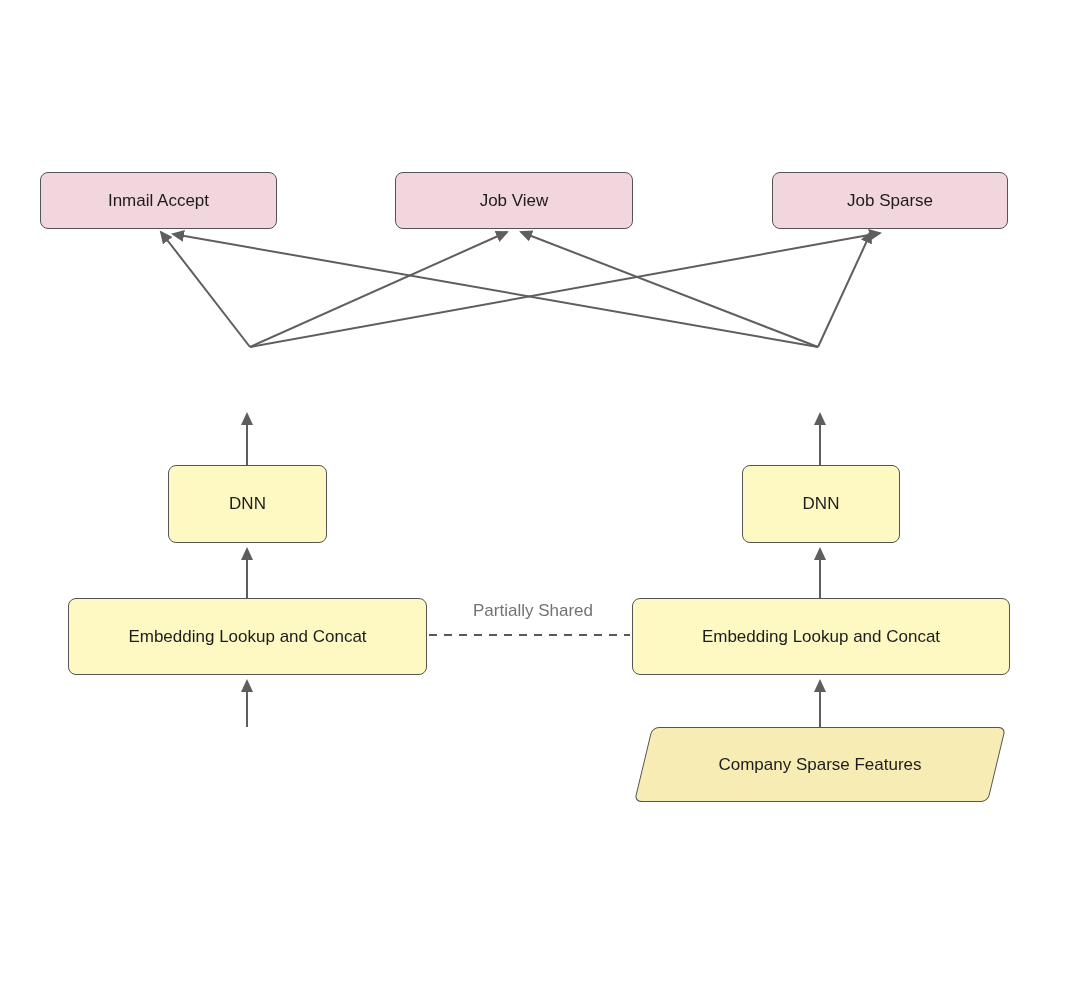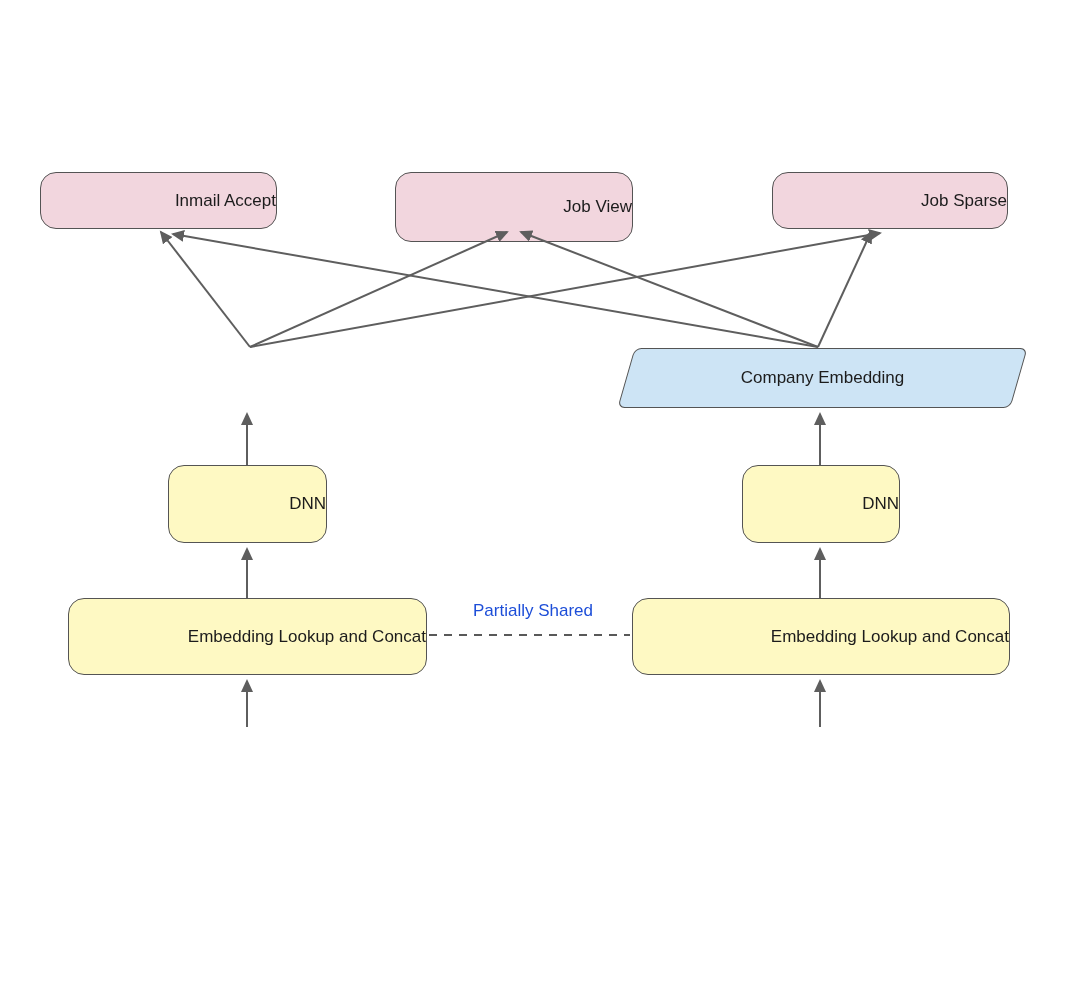--- a/index.html
+++ b/index.html
@@ -25,38 +25,37 @@
     text-align: center;
     box-sizing: border-box;
   }
   .node .label {
     position: relative;
     z-index: 2;
     white-space: nowrap;
   }
   .rect {
     border: 1.6px solid #545454;
-    border-radius: 16px;
-    justify-content: flex-end;
+    border-radius: 8px;
   }
   .pink  { background: #f2d6de; }
   .green { background: #fef9c3; }
   .para .para-bg {
     position: absolute;
     top: 0; bottom: 0;
     border: 1.6px solid #545454;
     border-radius: 7px;
     z-index: 1;
   }
   .blue-bg   { background: #cde4f5; }
   .yellow-bg { background: #f7ecb4; }
   .edge-label {
     position: absolute;
     font-size: 17px;
-    color: #1d4ed8;
+    color: #737373;
     text-align: center;
     white-space: nowrap;
     z-index: 3;
   }
   svg.wires {
     position: absolute;
     left: 0; top: 0;
     width: 1074px;
     height: 982px;
     pointer-events: none;
@@ -64,46 +63,46 @@
   }
 </style>
 </head>
 <body>
 
 <div class="canvas">
 
   <div class="node rect pink" style="left:40px; top:172px; width:237px; height:57px;">
     <span class="label">Inmail Accept</span>
   </div>
-  <div class="node rect pink" style="left:395px; top:172px; width:238px; height:70px;">
+  <div class="node rect pink" style="left:395px; top:172px; width:238px; height:57px;">
     <span class="label">Job View</span>
   </div>
   <div class="node rect pink" style="left:772px; top:172px; width:236px; height:57px;">
     <span class="label">Job Sparse</span>
   </div>
 
-  <div class="node para" style="left:617px; top:348px; width:411px; height:60px;">
-    <div class="para-bg blue-bg" style="left:9px; right:9px; transform:skewX(-16deg);"></div>
-    <span class="label">Company Embedding</span>
-  </div>
 
   <div class="node rect green" style="left:168px; top:465px; width:159px; height:78px;">
     <span class="label">DNN</span>
   </div>
   <div class="node rect green" style="left:742px; top:465px; width:158px; height:78px;">
     <span class="label">DNN</span>
   </div>
 
   <div class="node rect green" style="left:68px; top:598px; width:359px; height:77px;">
     <span class="label">Embedding Lookup and Concat</span>
   </div>
   <div class="node rect green" style="left:632px; top:598px; width:378px; height:77px;">
     <span class="label">Embedding Lookup and Concat</span>
   </div>
 
+  <div class="node para" style="left:633px; top:727px; width:374px; height:75px;">
+    <div class="para-bg yellow-bg" style="left:10px; right:10px; transform:skewX(-13.5deg);"></div>
+    <span class="label">Company Sparse Features</span>
+  </div>
 
   <div class="edge-label" style="left:433px; top:601px; width:200px;">Partially Shared</div>
 
   <svg class="wires" viewBox="0 0 1074 982">
     <defs>
       <marker id="arrowhead" markerUnits="userSpaceOnUse" markerWidth="16" markerHeight="14" refX="11" refY="6" orient="auto">
         <path d="M0,0 L13,6 L0,12 Z" fill="#5e5e5e"></path>
       </marker>
     </defs>
 

